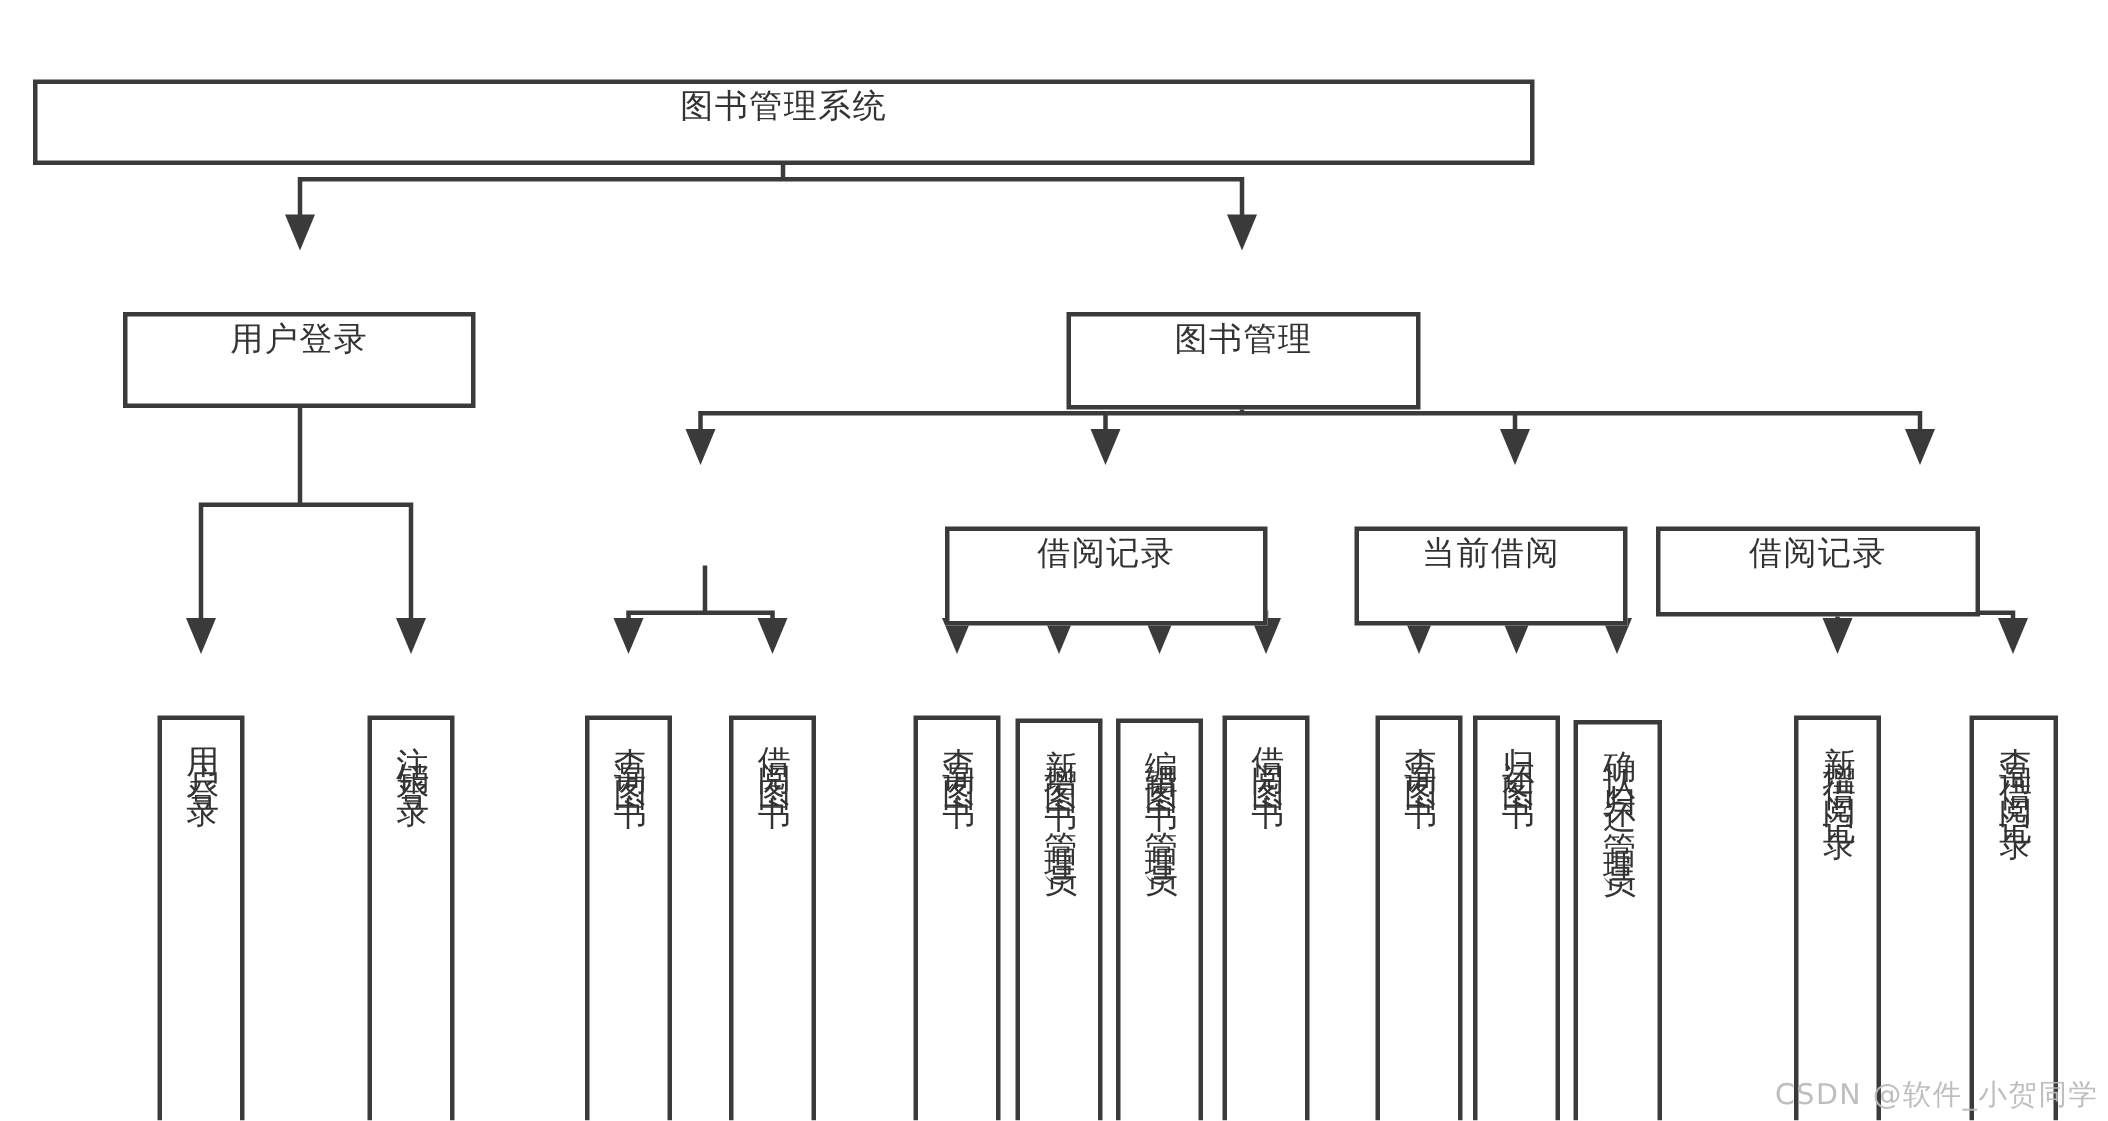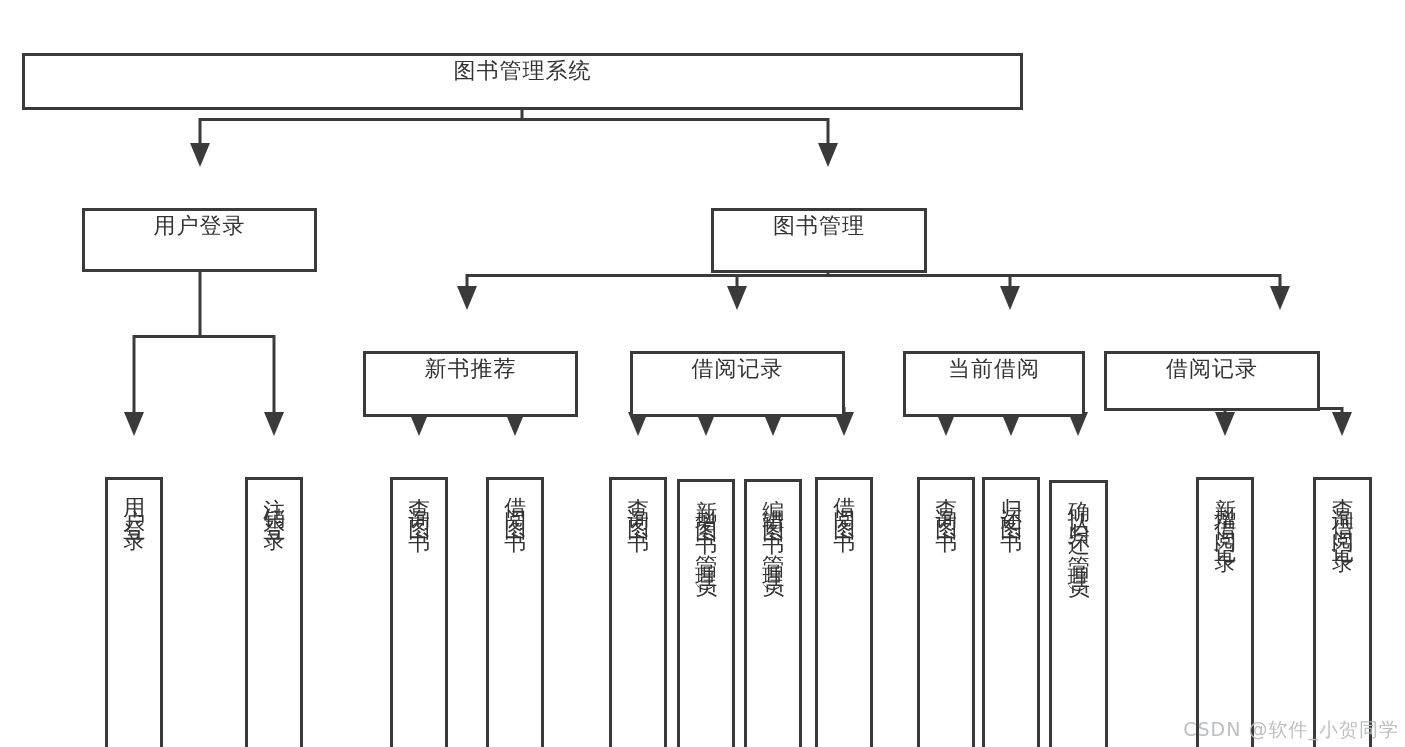--- a/index.html
+++ b/index.html
@@ -91,27 +91,24 @@
     </g>
   </svg>
 
   <div class="node h" style="left:22px;top:13px;width:1001px;height:57px">
     <span>图书管理系统</span>
   </div>
 
   <div class="node h" style="left:82px;top:168px;width:235px;height:64px">
     <span>用户登录</span>
   </div>
-  <div class="node h" style="left:711px;top:168px;width:216px;height:65px">
+  <div class="node h" style="left:711px;top:168px;width:236px;height:65px">
     <span>图书管理</span>
   </div>
 
-  <div class="node h" style="left:363px;top:311px;width:215px;height:66px">
-    <span>新书推荐</span>
-  </div>
   <div class="node h" style="left:630px;top:311px;width:215px;height:66px">
     <span>借阅记录</span>
   </div>
   <div class="node h" style="left:903px;top:311px;width:182px;height:66px">
     <span>当前借阅</span>
   </div>
   <div class="node h" style="left:1104px;top:311px;width:216px;height:60px">
     <span>借阅记录</span>
   </div>
 

